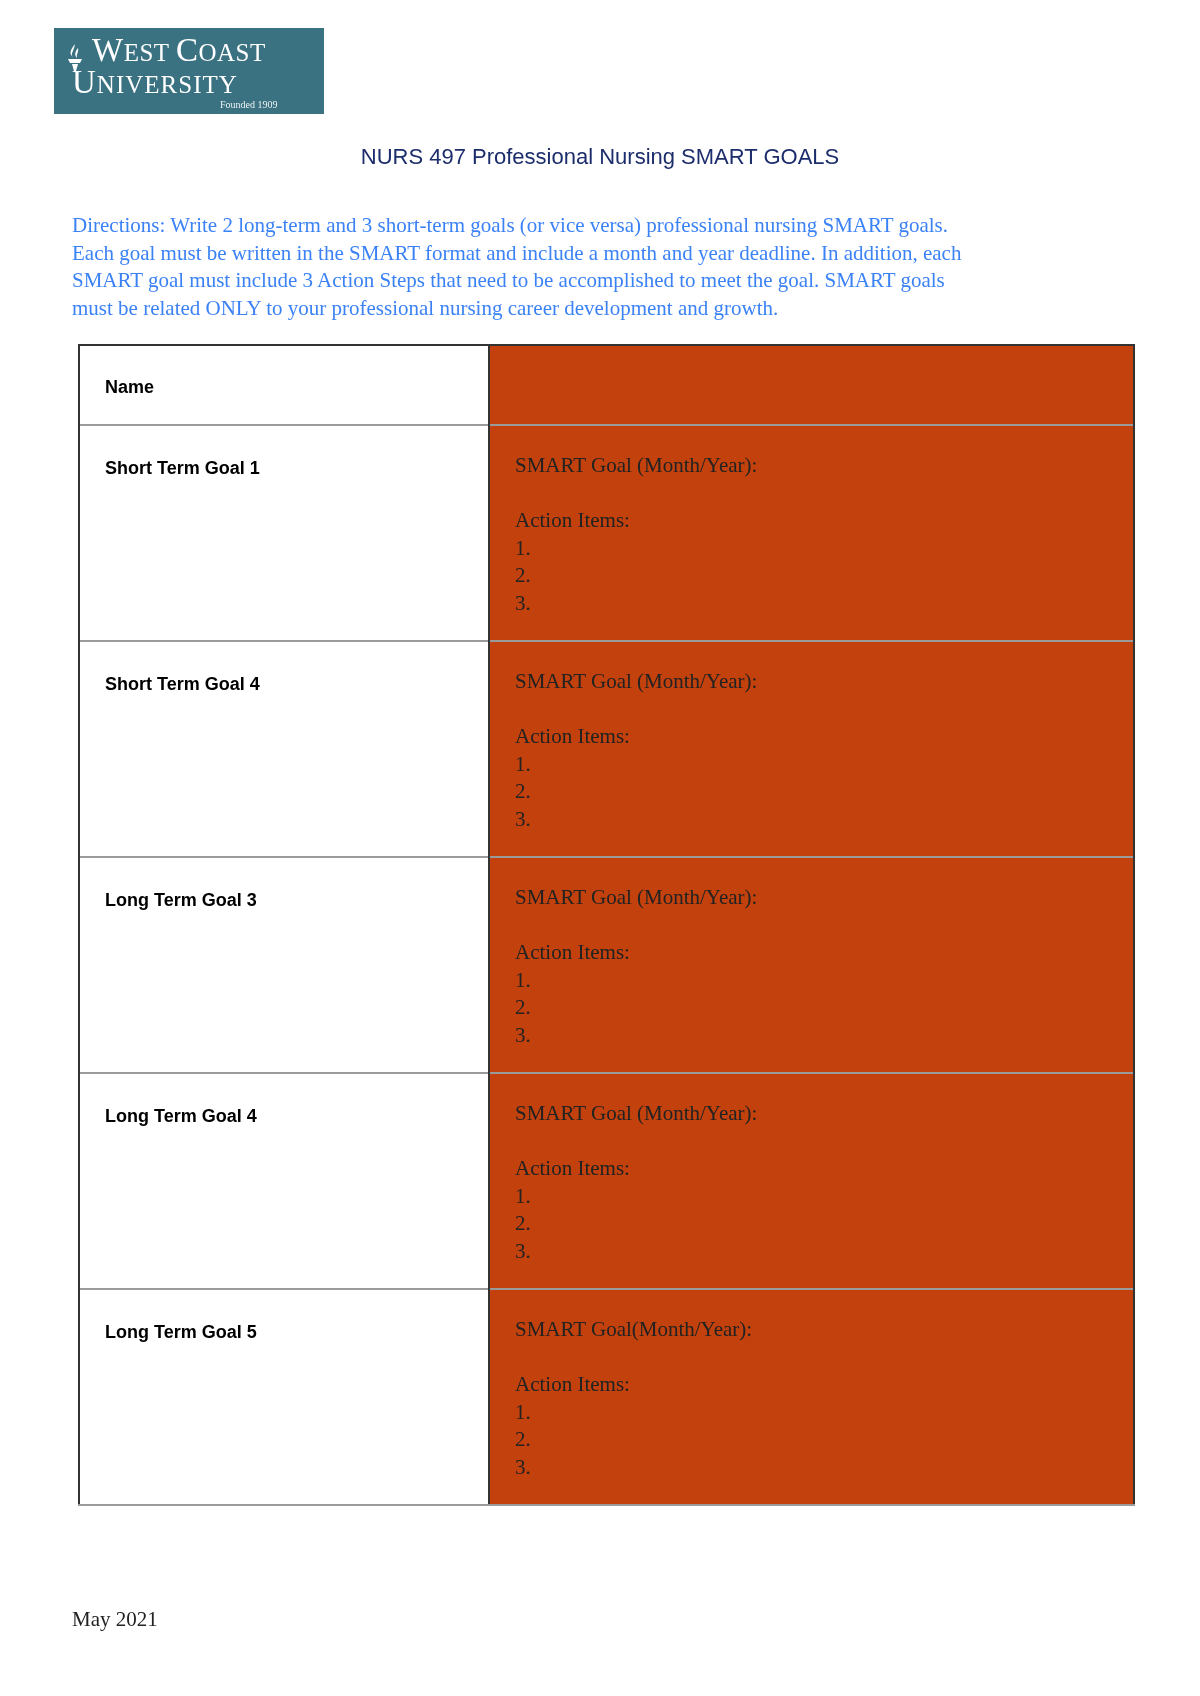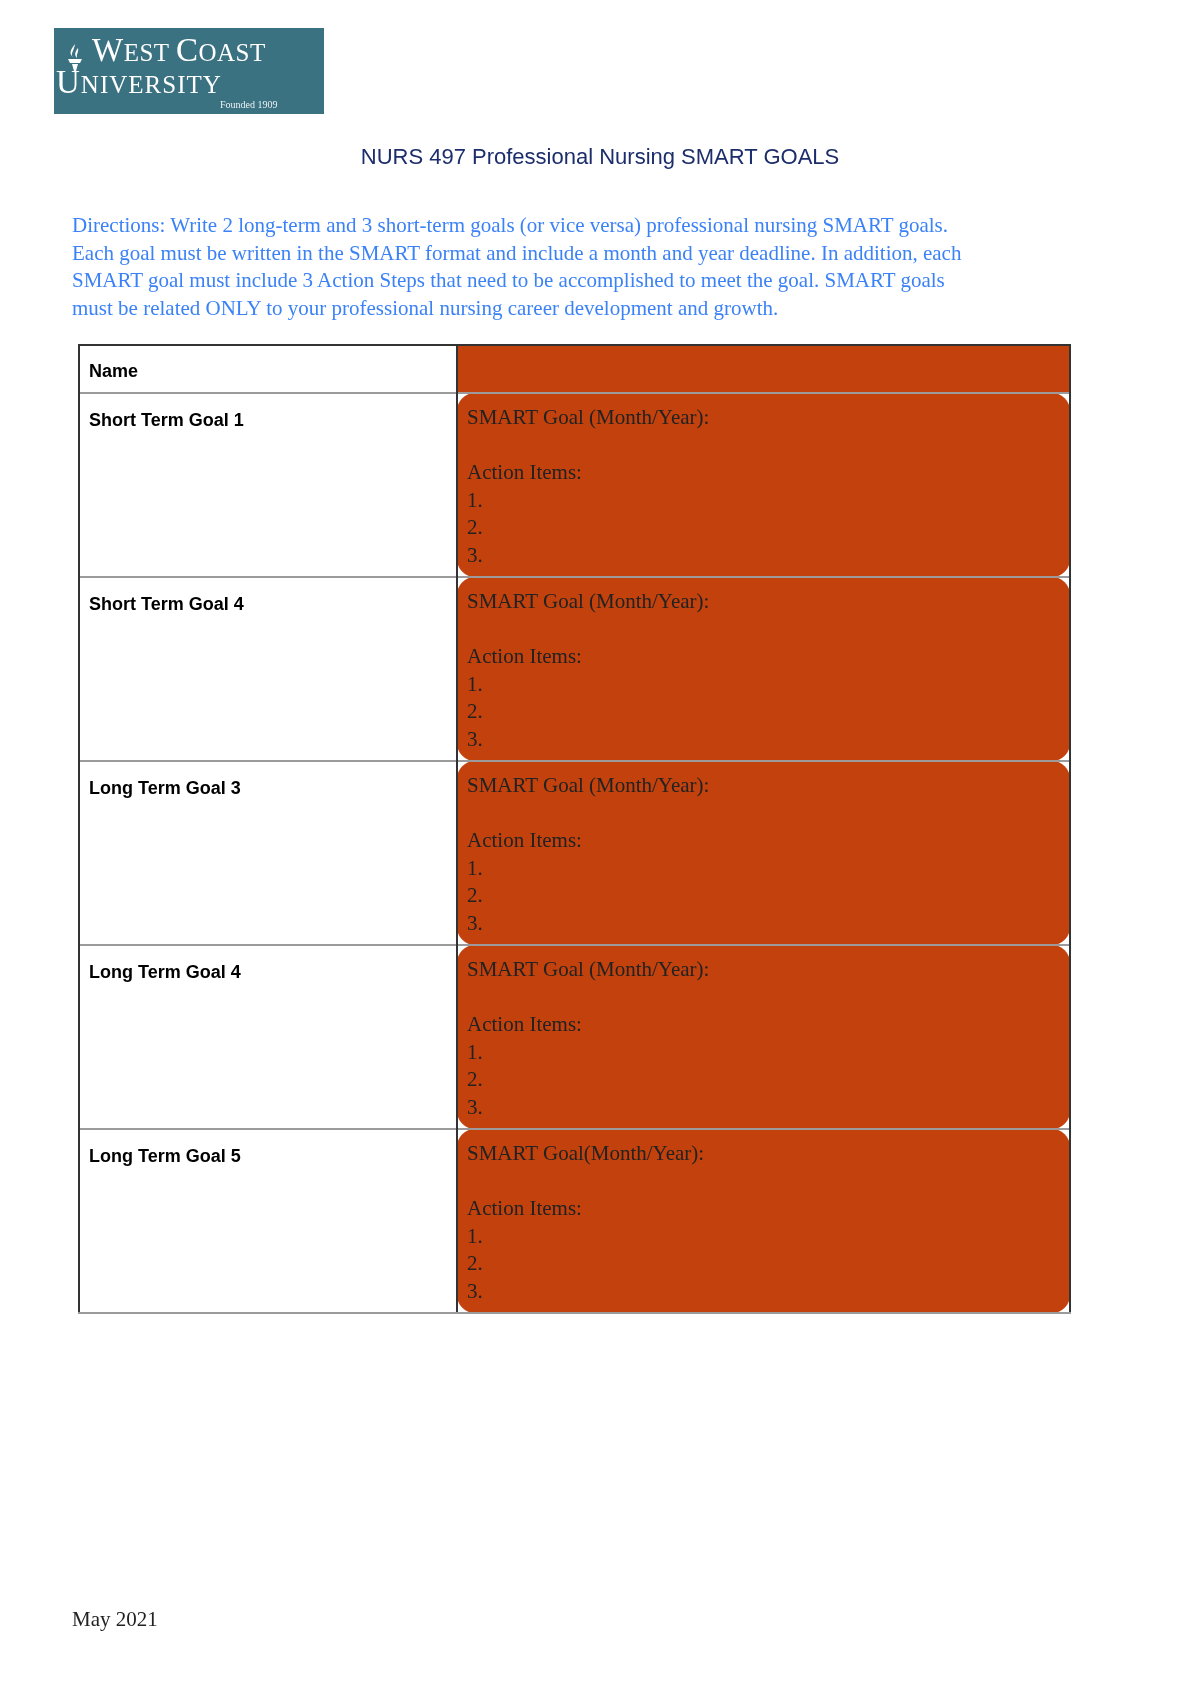--- a/index.html
+++ b/index.html
@@ -5,21 +5,21 @@
   html, body { margin: 0; padding: 0; background: #ffffff; }
   body { width: 1200px; height: 1696px; position: relative; overflow: hidden; }
 
   .logo {
     position: absolute; left: 54px; top: 28px; width: 270px; height: 86px;
     background: #3b7282; color: #ffffff;
     font-family: "Liberation Serif", "DejaVu Serif", serif;
   }
   .logo .torch { position: absolute; left: 10px; top: 14px; width: 22px; height: 30px; }
   .logo .line1 { position: absolute; left: 38px; top: 4px; font-size: 33px; letter-spacing: 0.5px; white-space: nowrap; }
-  .logo .line2 { position: absolute; left: 2px; top: 36px; font-size: 33px; letter-spacing: 1px; white-space: nowrap; }
+  .logo .line2 { position: absolute; left: 18px; top: 36px; font-size: 33px; letter-spacing: 1px; white-space: nowrap; }
   .logo .line1 .sm, .logo .line2 .sm { font-size: 25px; }
   .logo .founded { position: absolute; left: 150px; top: 71px; font-size: 10px; white-space: nowrap; opacity: 0.9; padding-left: 16px; }
 
   .title {
     position: absolute; left: 0; top: 144px; width: 1200px; text-align: center;
     font-family: "Liberation Sans", "DejaVu Sans", sans-serif;
     font-size: 22px; color: #1c2d6b;
     white-space: nowrap;
   }
 
@@ -27,28 +27,28 @@
     position: absolute; left: 72px; top: 212px; width: 1060px;
     font-family: "Liberation Serif", "DejaVu Serif", serif;
     font-size: 21px; line-height: 27.5px; color: #3b82f6;
   }
   .directions .ln { display: block; white-space: nowrap; }
 
   .goal-table {
     position: absolute; left: 78px; top: 344px; width: 989px;
     border-collapse: collapse; table-layout: fixed;
   }
-  .goal-table td { padding: 0; vertical-align: top; }
+  .goal-table td { padding: 16px; vertical-align: top; }
   .goal-table .c1 { width: 376px; background: #ffffff; border-left: 2px solid #333; border-right: 2px solid #333; }
   .goal-table .c2 { width: 611px; background: #c2410c; border-right: 2px solid #333; }
   .goal-table tr.first td { border-top: 2px solid #333; }
   .goal-table tr + tr td { border-top: 2px solid #9b9b9b; }
   .goal-table tr.last td { border-bottom: 2px solid #9b9b9b; }
   .goal-table tr.name-row td { height: 46px; }
-  .goal-table tr.goal-row td { height: 182px; border-radius: 18px; }
+  .goal-table tr.goal-row td { height: 182px; }
 
   .label {
     font-family: "Liberation Sans", "DejaVu Sans", sans-serif;
     font-weight: bold; font-size: 18px; color: #000;
     padding: 15px 0 0 9px; display: block;
   }
   .name-row .label { padding-top: 15px; }
   .goal-row .label { padding-top: 16px; }
 
   .cell2 {

